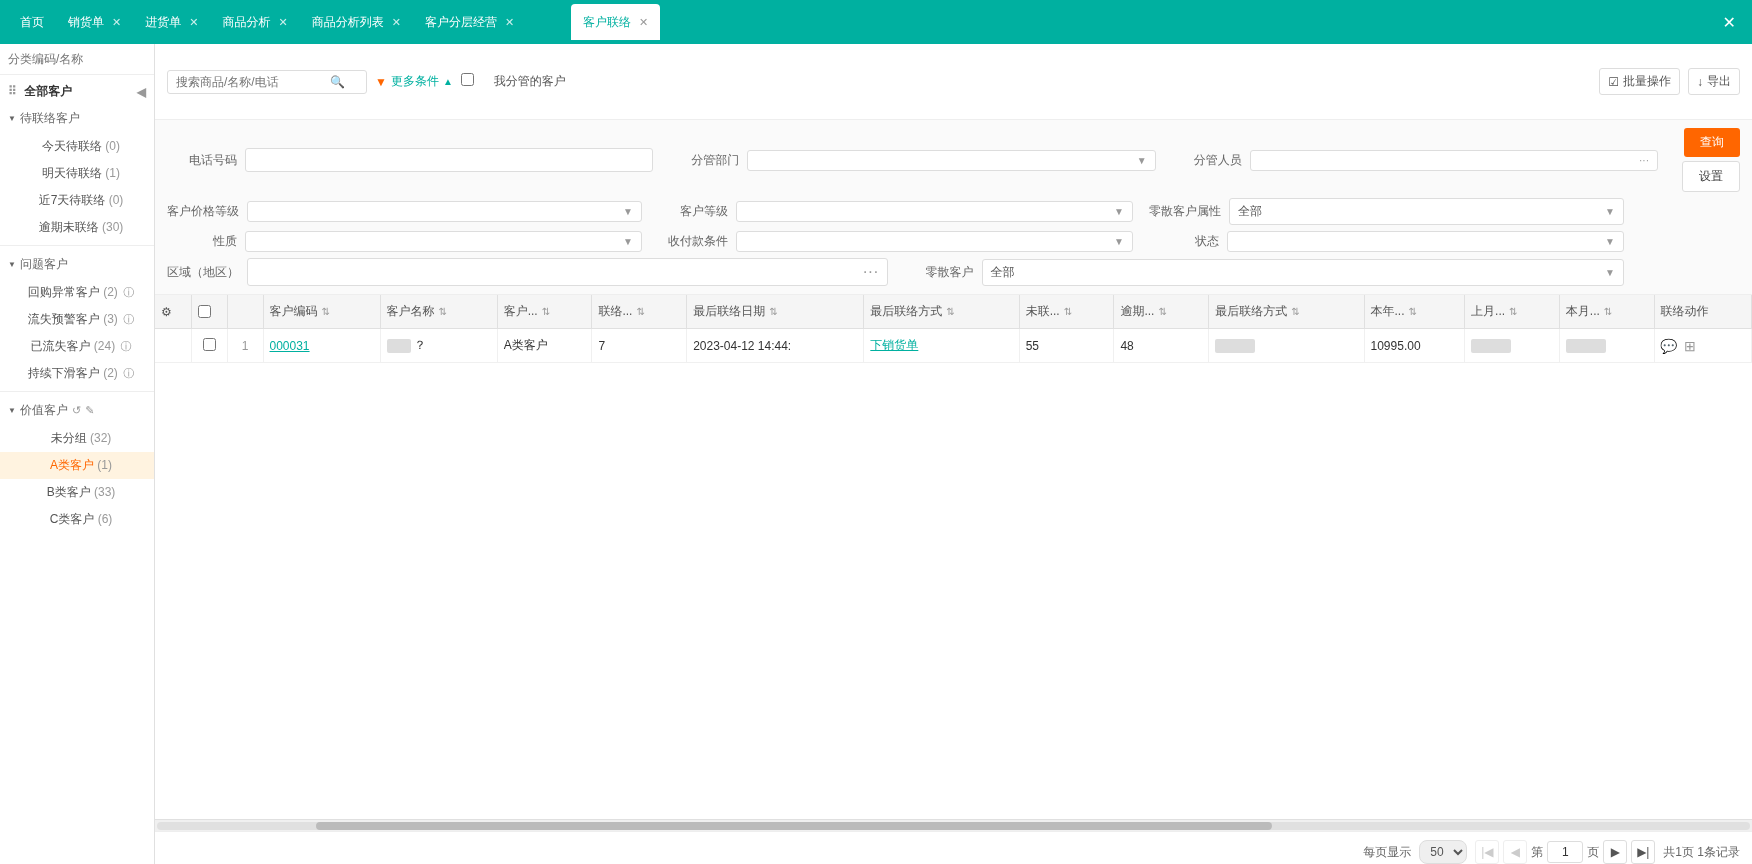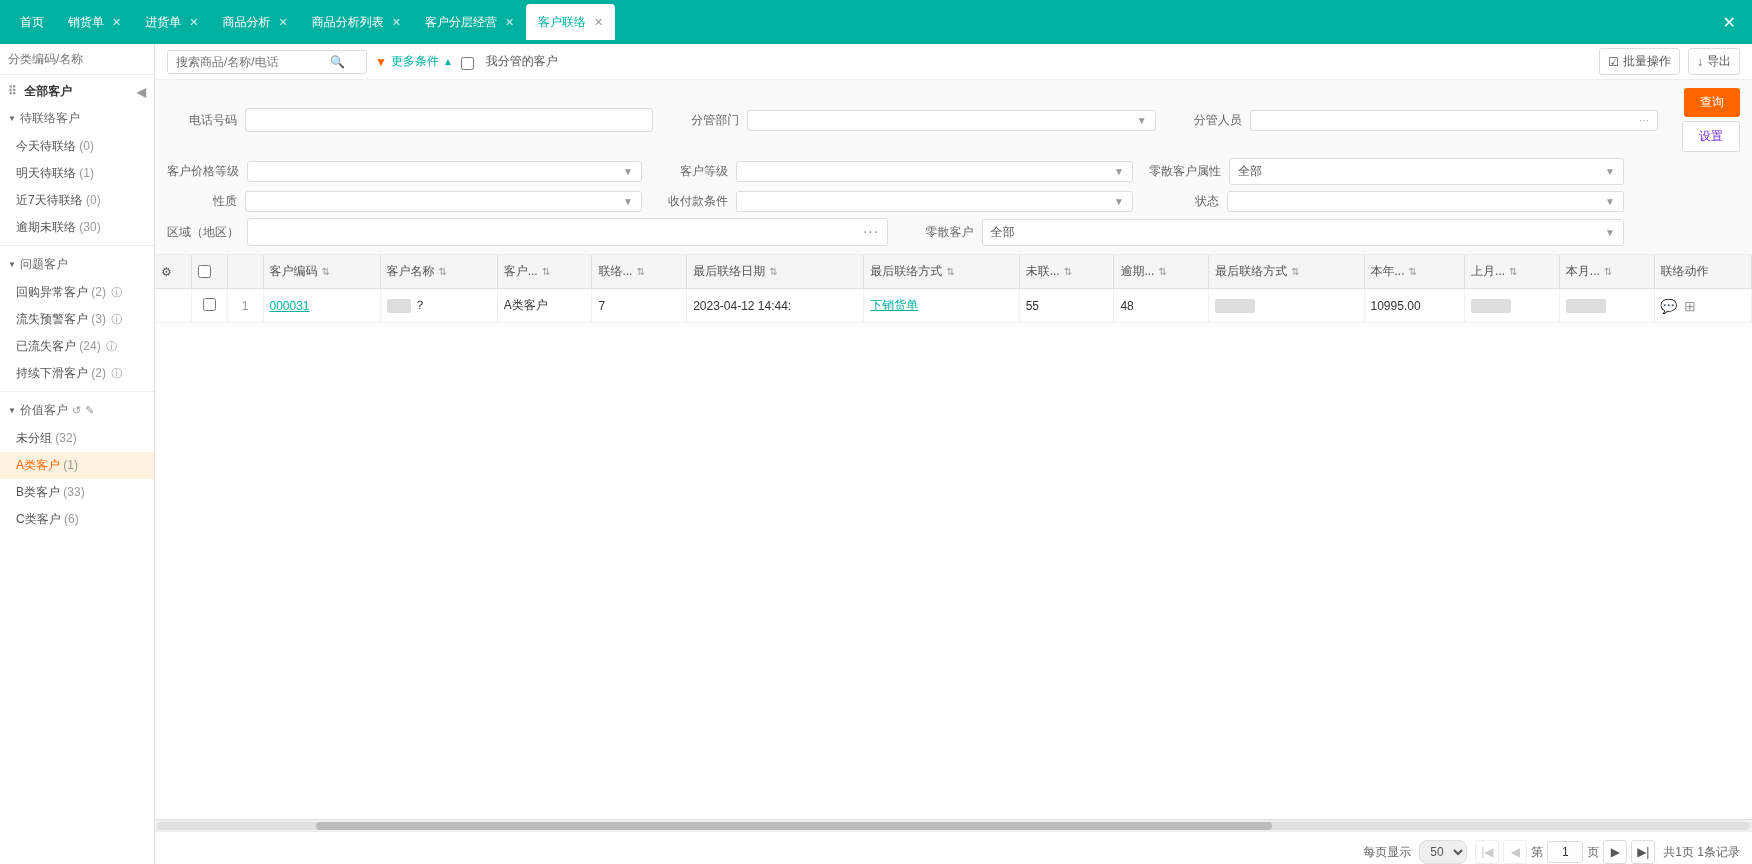--- a/index.html
+++ b/index.html
@@ -21,20 +21,21 @@
       cursor: pointer;
       white-space: nowrap;
       display: flex;
       align-items: center;
       gap: 4px;
     }
     .top-nav .nav-item.active {
       background: #fff;
       color: #00b0a0;
       border-radius: 4px 4px 0 0;
+      margin-left: 45px;
     }
     .top-nav .nav-item .close-btn {
       font-size: 11px;
       color: rgba(255,255,255,0.8);
       margin-left: 4px;
     }
     .top-nav .nav-item.active .close-btn {
       color: #999;
     }
     .top-nav .spacer { flex: 1; }
@@ -91,39 +92,40 @@
       gap: 4px;
     }
     .sidebar-group-title .triangle { font-size: 8px; }
     .sidebar-item {
       padding: 5px 8px 5px 16px;
       cursor: pointer;
       color: #555;
       white-space: nowrap;
       overflow: hidden;
       text-overflow: ellipsis;
+      text-align: center;
     }
     .sidebar-item.active { background: #fff3e0; color: #ff6600; }
     .sidebar-item .count { color: #999; }
     .sidebar-divider { height: 1px; background: #eee; margin: 4px 0; }
 
     
     .content-area {
       flex: 1;
       display: flex;
       flex-direction: column;
       background: #fff;
       overflow: hidden;
     }
 
     
     .filter-bar {
       display: flex;
       align-items: center;
-      padding: 4px 12px;
+      padding: 24px 12px;
       border-bottom: 1px solid #eee;
       gap: 8px;
     }
     .filter-search {
       display: flex;
       align-items: center;
       border: 1px solid #ddd;
       border-radius: 3px;
       padding: 4px 8px;
       gap: 4px;
@@ -138,22 +140,22 @@
     }
     .more-conditions {
       display: flex;
       align-items: center;
       gap: 4px;
       color: #00b0a0;
       cursor: pointer;
     }
     .my-customers {
       display: flex;
-      align-items: flex-end;
-      gap: 12px;
+      align-items: flex-start;
+      gap: 20px;
       color: #555;
       cursor: pointer;
     }
     .filter-bar-spacer { flex: 1; }
     .btn-bulk-op {
       display: flex;
       align-items: center;
       gap: 4px;
       color: #555;
       cursor: pointer;
@@ -223,21 +225,21 @@
       background: #ff6600;
       color: #fff;
       border: none;
       padding: 6px 16px;
       border-radius: 3px;
       cursor: pointer;
       font-size: 12px;
     }
     .btn-settings {
       background: #fff;
-      color: #6d28d9;
+      color: #404040;
       border: 1px solid #ddd;
       padding: 6px 16px;
       border-radius: 3px;
       cursor: pointer;
       font-size: 12px;
     }
     .filter-actions {
       display: flex;
       flex-direction: column;
       gap: 4px;

